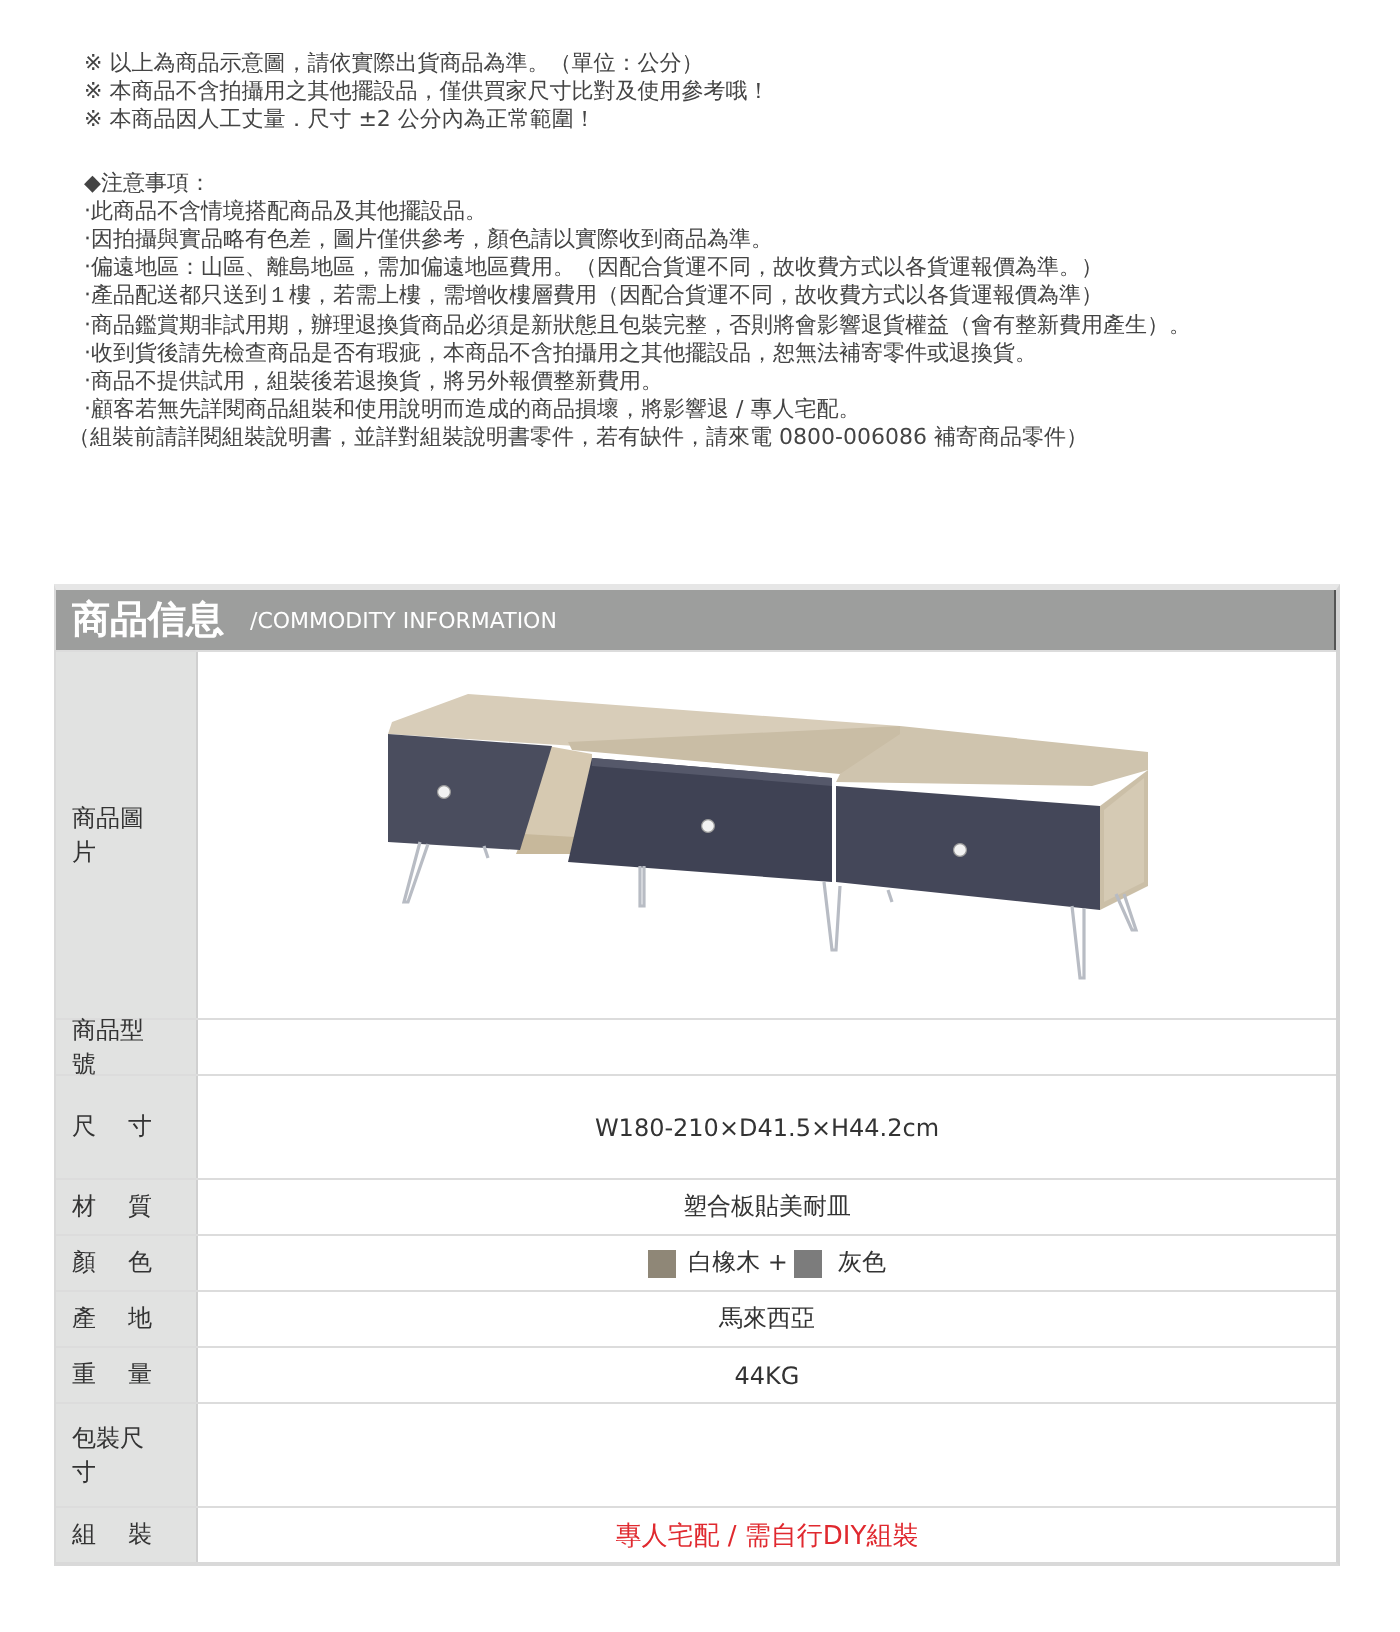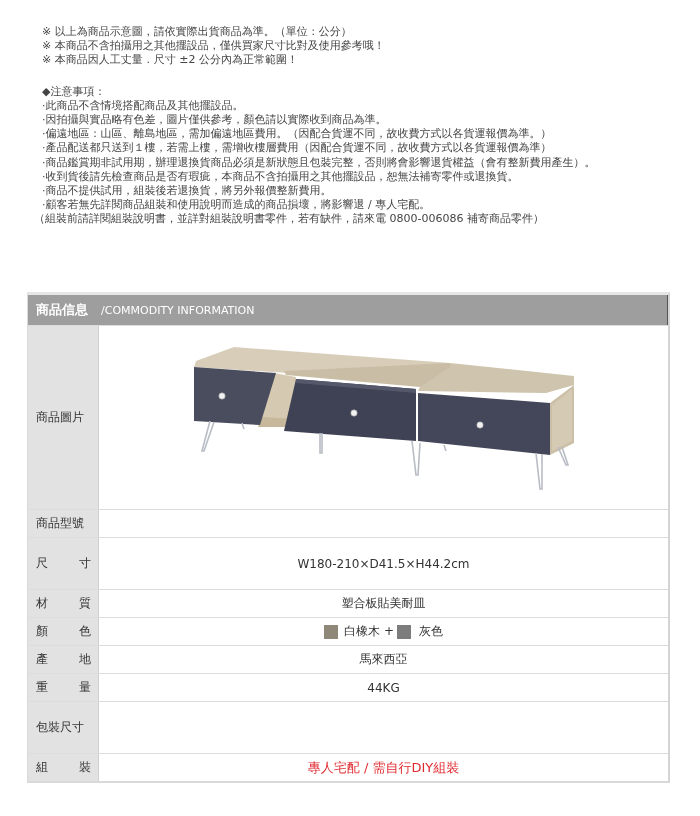--- a/index.html
+++ b/index.html
@@ -42,21 +42,21 @@
     .info-header {
       height: 30px;
       background: #9d9e9d;
       display: flex;
       align-items: center;
       padding-left: 8px;
       color: #ffffff;
       border-right: 1px solid #555;
     }
     .info-header .zh {
-      font-size: 13px;
+      font-size: 19px;
       font-weight: bold;
       letter-spacing: 0px;
     }
     .info-header .en {
       font-size: 11px;
       margin-left: 13px;
       letter-spacing: 0px;
     }
     .row {
       display: flex;
@@ -66,21 +66,21 @@
     .row .label {
       width: 71px;
       flex: 0 0 71px;
       background: #e1e2e1;
       border-right: 1px solid #d0d0d0;
       font-size: 12px;
       color: #333;
       display: flex;
       align-items: center;
       padding-left: 8px;
-      padding-right: 7px;
+      padding-right: 22px;
     }
     .row .label.spread {
       justify-content: space-between;
     }
     .row .value {
       flex: 1;
       display: flex;
       align-items: center;
       justify-content: center;
       font-size: 12px;

